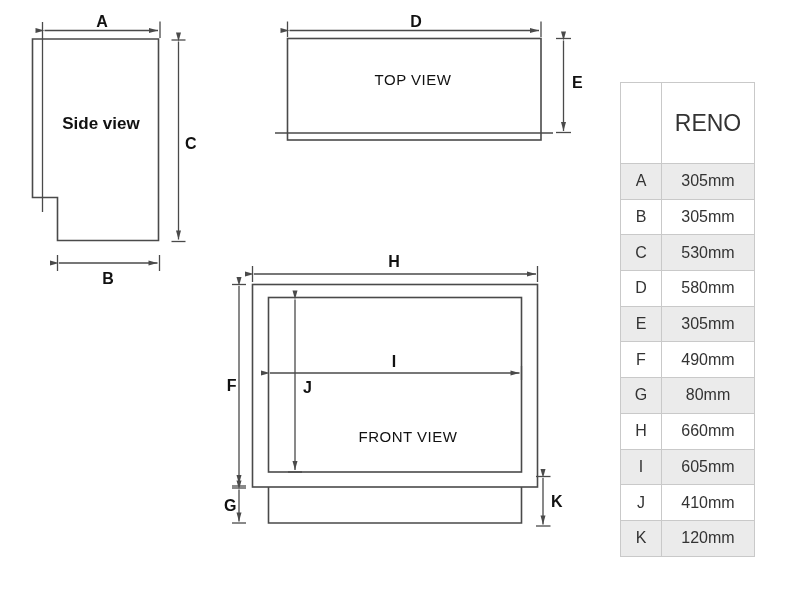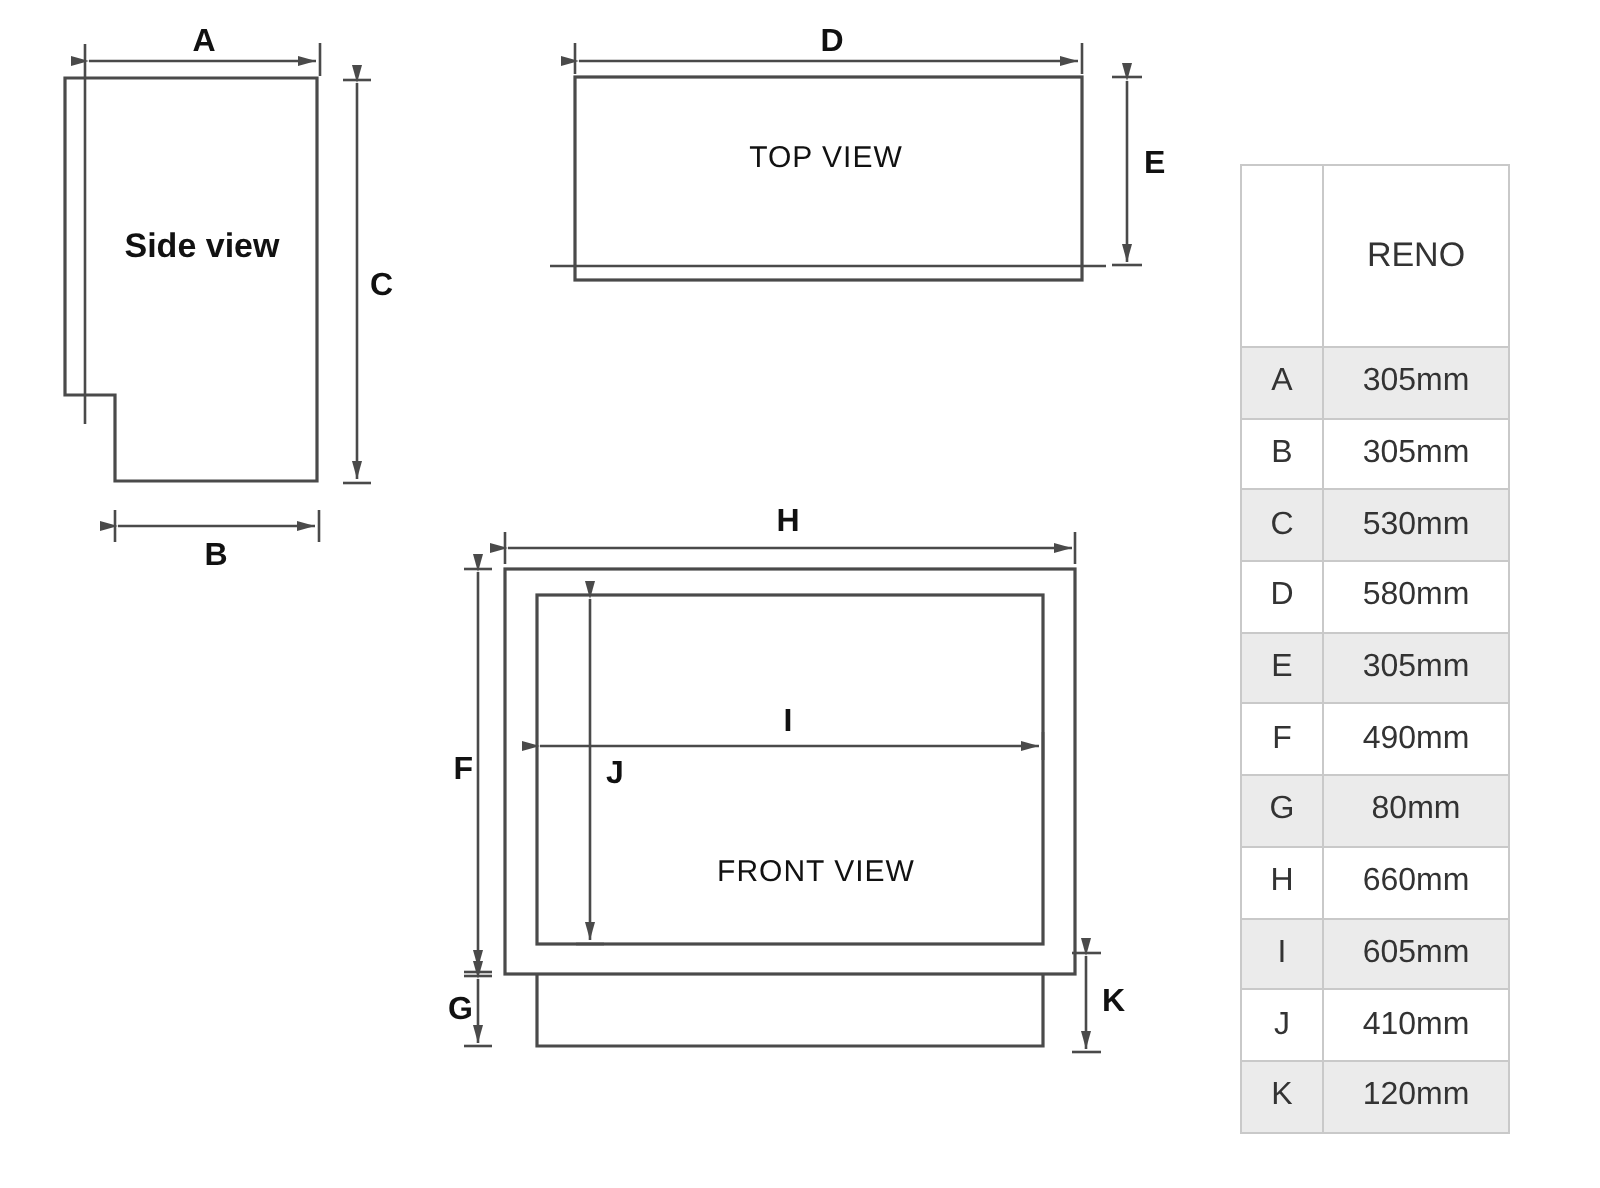--- a/index.html
+++ b/index.html
@@ -15,21 +15,21 @@
   .dl-start{text-anchor:start;}
   .dl-end{text-anchor:end;}
   .vl{font-size:15px;text-anchor:middle;letter-spacing:.5px;}
   .vl-side{font-weight:bold;font-size:17px;text-anchor:middle;letter-spacing:0;}
   .spec-table{position:absolute;left:620px;top:82px;border-collapse:collapse;
               color:var(--ttext,#333);font-size:16px;table-layout:fixed;}
   .spec-table td,.spec-table th{border:1px solid var(--tborder,#c9c9c9);
               text-align:center;vertical-align:middle;padding:0;font-weight:normal;}
   .spec-table .c1{width:40px;}
   .spec-table .c2{width:92px;}
-  .spec-table thead tr{height:91px;font-size:17px;padding-left:31px;}
+  .spec-table thead tr{height:81px;font-size:23px;padding-left:31px;}
   .spec-table tbody tr{height:35.7px;}
   .spec-table tbody tr:nth-child(odd){background:var(--stripe,#ebebeb);}
 </style>
 </head>
 <body>
 
 <div class="canvas">
 
   <svg class="drawing" width="800" height="594" viewBox="0 0 800 594">
     <defs>

